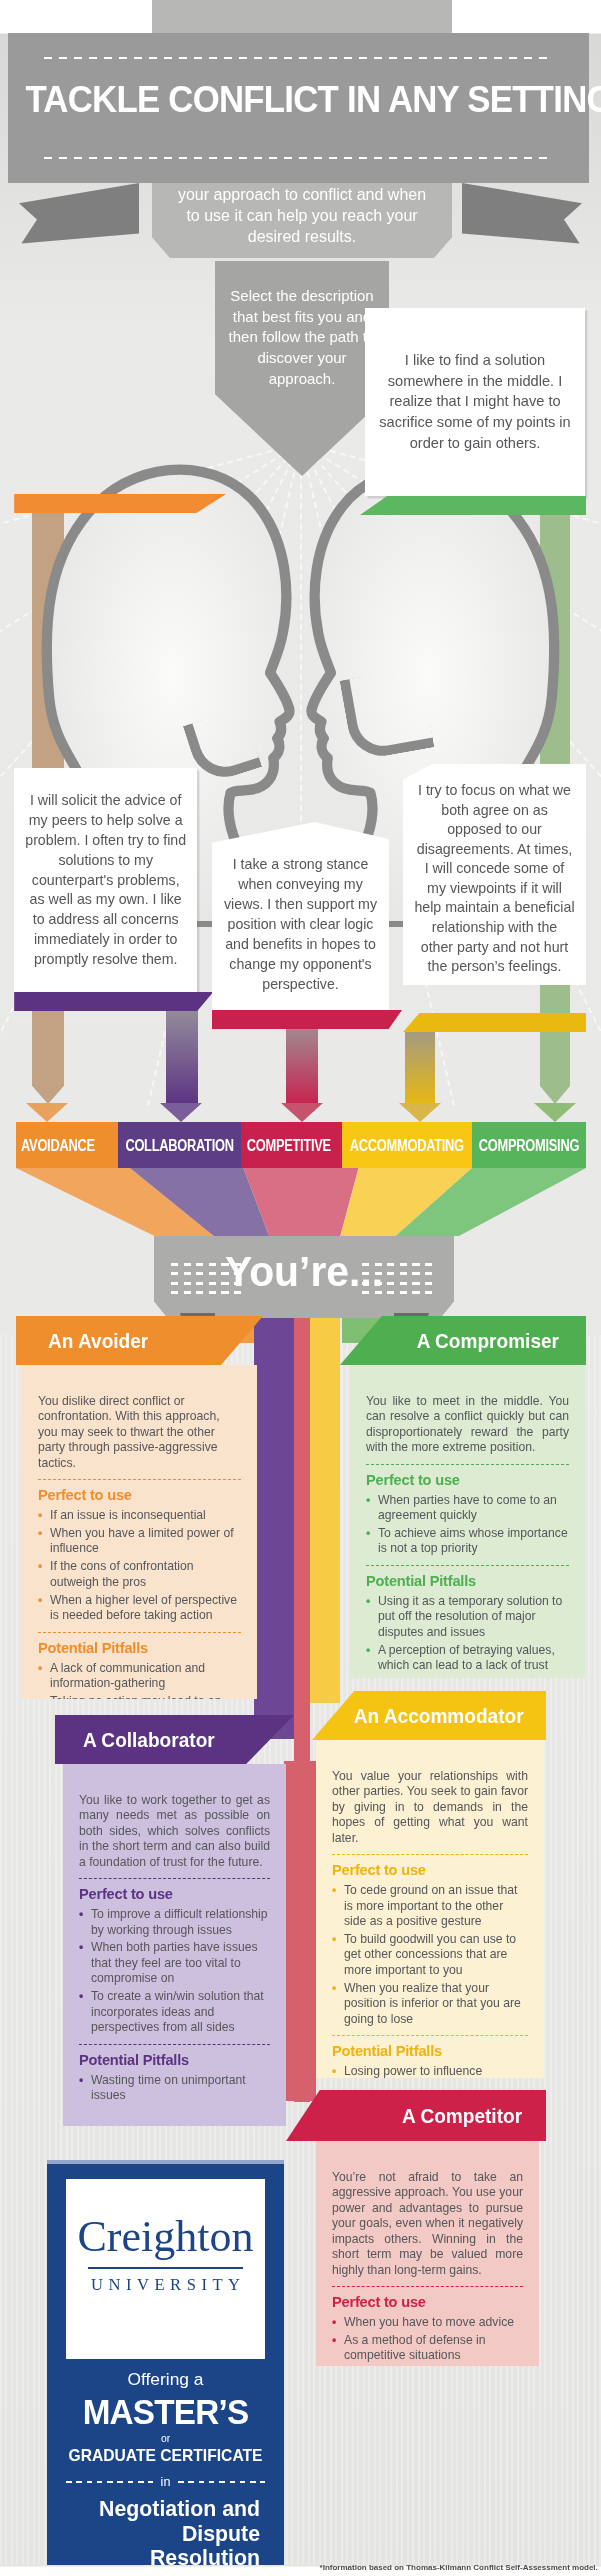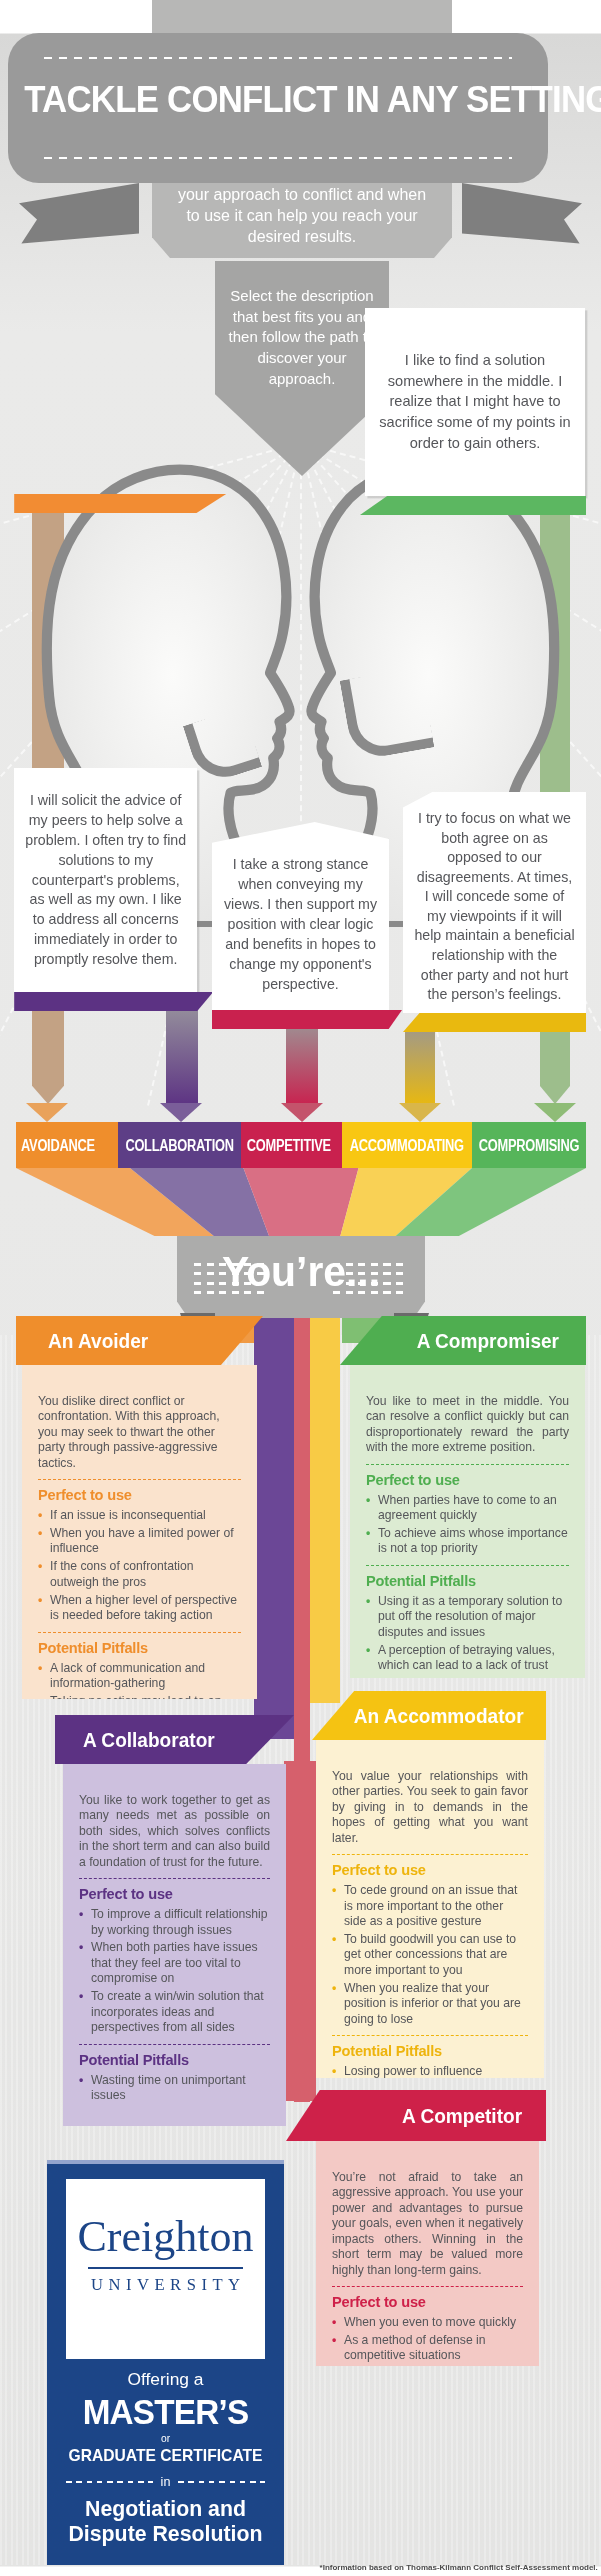--- a/index.html
+++ b/index.html
@@ -11,21 +11,21 @@
   }
   .abs{position:absolute;}
   
   .pinstripes{left:0;top:1335px;width:601px;height:1230px;
     background:repeating-linear-gradient(90deg,rgba(255,255,255,.5) 0 1.6px,transparent 1.6px 5.5px);opacity:.55;}
   .ray{width:0;height:680px;border-left:2.4px dashed rgba(255,255,255,.65);left:300px;top:443px;transform-origin:top center;}
   
   .center-tab{left:152px;top:0;width:300px;height:258px;background:#b7b7b6;
     clip-path:polygon(0 0,100% 0,100% 92%,94% 100%,6% 100%,0 92%);}
   .intro-text{left:0;right:0;bottom:11px;padding:0 17.4px;color:#fff;font-size:16px;line-height:1.32;text-align:center;}
-  .banner{left:8px;top:33px;width:540px;height:150px;background:#9a9a9a;border-radius:31px;}
+  .banner{left:8px;top:33px;width:581px;height:150px;background:#9a9a9a;}
   .banner-dash{left:36px;right:36px;height:2.4px;background:repeating-linear-gradient(90deg,#fff 0 8px,transparent 8px 15px);}
   .banner-title{left:0;right:0;top:46px;text-align:center;color:#fff;font-size:37px;font-weight:700;
     letter-spacing:-0.8px;transform:scaleX(.94);white-space:nowrap;}
   .tail{top:183px;width:120px;height:63px;background:#7f7f7f;}
   .tail.left{left:19px;clip-path:polygon(100% 0,0 32%,15% 58%,2% 96%,100% 80%);}
   .tail.right{right:19px;clip-path:polygon(0 0,100% 32%,85% 58%,98% 96%,0 80%);}
   .pentagon{left:215px;top:261px;width:174px;height:215px;background:#a5a5a4;
     clip-path:polygon(0 0,100% 0,100% 62%,50% 100%,0 62%);}
   .pentagon-text{left:0;right:0;top:25px;padding:0 9.5px;color:#fff;font-size:15px;line-height:1.38;text-align:center;}
   
@@ -36,22 +36,22 @@
   .stripe-pt{clip-path:polygon(0 0,100% 0,100% 97%,50% 100%,0 97%);}
   .arrowhead{width:0;height:0;border-left:21.3px solid transparent;border-right:21.3px solid transparent;}
   
   .approach-bar{left:16px;top:1122px;width:570px;height:46px;display:flex;}
   .approach-seg{flex:1;display:flex;align-items:center;}
   .approach-seg span{color:#fff;font-weight:700;font-size:14.6px;letter-spacing:-0.3px;white-space:nowrap;
     transform:scale(.88,1.12);}
   .funnel{left:16px;top:1168px;width:570px;height:68px;}
   .funnel div{position:absolute;inset:0;}
   
-  .youre{left:154px;top:1236px;width:248px;height:82px;background:#acacab;
-    clip-path:polygon(0 0,100% 0,100% 80%,95.5% 100%,4.5% 100%,0 80%);margin-left:23px;}
+  .youre{left:154px;top:1236px;width:300px;height:82px;background:#acacab;
+    clip-path:polygon(0 0,100% 0,100% 80%,95.5% 100%,4.5% 100%,0 80%);}
   .youre-label{left:0;right:0;top:11px;text-align:center;color:#fff;font-size:43px;font-weight:700;transform:scaleX(.95);}
   .dashcol{top:20.5px;width:75px;}
   .dashcol .dr{height:3.2px;margin:6.3px 0;background:repeating-linear-gradient(90deg,#fff 0 7.1px,transparent 7.1px 12.6px);}
   .dark-tab{top:1313px;width:35px;height:33px;background:#6a6a6a;}
   
   .vstripe{top:1296px;}
   
   .card-header{color:#fff;display:flex;align-items:center;}
   .card-header span{font-size:20.5px;font-weight:700;transform:scaleX(.93);transform-origin:left center;white-space:nowrap;}
   .card-header.rt span{transform-origin:right center;}
@@ -77,21 +77,21 @@
   .cu-rule{width:155px;height:2.4px;background:#1c4587;margin:4.7px auto 6.3px;}
   .cu-sub{font-family:"Liberation Serif","DejaVu Serif",serif;color:#1c4587;font-size:16.6px;letter-spacing:5.5px;margin-left:5.5px;}
   .cu-promo{left:47px;top:2369px;width:237px;text-align:center;color:#fff;}
   .cu-offering{font-size:17.4px;}
   .cu-degree{font-size:35px;font-weight:700;letter-spacing:-0.8px;margin-top:1.6px;transform:scaleX(.95);}
   .cu-or{font-size:10.3px;margin-top:1.6px;}
   .cu-cert{font-size:17px;font-weight:700;margin-top:1.6px;transform:scaleX(.92);white-space:nowrap;}
   .cu-inrow{display:flex;align-items:center;justify-content:center;gap:8px;margin:9.5px 19px 8px;}
   .cu-inrow .d{flex:1;height:2.4px;background:repeating-linear-gradient(90deg,#fff 0 5.5px,transparent 5.5px 10.3px);}
   .cu-inrow span{font-size:12.6px;}
-  .cu-program{font-size:21.3px;font-weight:700;line-height:1.15;padding:0 12px;}
+  .cu-program{font-size:21.3px;font-weight:700;line-height:1.15;padding:0 24px;text-align:right;}
   .footnote{right:3.2px;top:2563px;width:316px;text-align:right;font-size:8px;font-weight:700;color:#4a4a4a;}
 </style>
 </head>
 <body>
 
 <div id="canvas">
 
   <div class="abs pinstripes"></div>
   <div class="abs ray" style="transform:rotate(-75deg)"></div>
   <div class="abs ray" style="transform:rotate(-58deg)"></div>
@@ -174,21 +174,21 @@
   <div class="abs bubble" style="left:14.2px;top:768px;width:183px;height:224px;font-size:14.2px;line-height:1.4">
     <div class="btext">I will solicit the advice of my peers to help solve a problem. I often try to find solutions to my counterpart's problems, as well as my own. I like to address all concerns immediately in order to promptly resolve them.</div>
   </div>
   <div class="abs bar" style="left:14.2px;top:992px;width:199px;background:#5c3283;clip-path:polygon(0 0,100% 0,92% 100%,0 100%)"></div>
 
   <div class="abs bubble" style="left:212px;top:822px;width:177px;height:188px;font-size:14.2px;line-height:1.4;clip-path:polygon(0 11%,58% 0,100% 9%,100% 100%,0 100%)">
     <div class="btext" style="top:55%">I take a strong stance when conveying my views. I then support my position with clear logic and benefits in hopes to change my opponent's perspective.</div>
   </div>
   <div class="abs bar" style="left:212px;top:1010px;width:190px;background:#c9214e;clip-path:polygon(0 0,100% 0,93% 100%,0 100%)"></div>
 
-  <div class="abs bubble" style="left:403px;top:792px;width:183px;height:221px;font-size:14.2px;line-height:1.38;clip-path:polygon(0 7%,16% 0,100% 0,100% 100%,0 100%)">
+  <div class="abs bubble" style="left:403px;top:764px;width:183px;height:221px;font-size:14.2px;line-height:1.38;clip-path:polygon(0 7%,16% 0,100% 0,100% 100%,0 100%)">
     <div class="btext" style="top:52%">I try to focus on what we both agree on as opposed to our disagreements. At times, I will concede some of my viewpoints if it will help maintain a beneficial relationship with the other party and not hurt the person’s feelings.</div>
   </div>
   <div class="abs bar" style="left:403px;top:1013px;width:183px;background:#e9b90f;clip-path:polygon(9% 0,100% 0,100% 100%,0 100%)"></div>
 
   <div class="abs approach-bar">
     <div class="approach-seg" style="background:#ef8e2c">
         <span>AVOIDANCE</span>
       </div>
     <div class="approach-seg" style="background:#5d3e86">
         <span>COLLABORATION</span>
@@ -316,21 +316,21 @@
   </div>
 
   <div class="abs card-header rt" style="left:286px;top:2090px;width:260px;height:51px;background:#ce2149;clip-path:polygon(13% 0,100% 0,100% 100%,0 100%);justify-content:flex-end;padding-right:24px">
     <span>A Competitor</span>
   </div>
   <div class="abs card-body c-cm" style="left:316px;top:2141px;width:223px;height:225px;background:#f3c9c5">
     <p>You’re not afraid to take an aggressive approach. You use your power and advantages to pursue your goals, even when it negatively impacts others. Winning in the short term may be valued more highly than long-term gains.</p>
     <div class="divider"></div>
     <div class="sect">Perfect to use</div>
     <ul class="blist">
-        <li>When you even to move quickly</li>
+        <li>When you have to move advice</li>
         <li>As a method of defense in competitive situations</li>
         <li>When the best interests of your organization are at stake</li>
       </ul>
     <div class="divider"></div>
     <div class="sect">Potential Pitfalls</div>
     <ul class="blist">
         <li>A lack of give-and-take</li>
       </ul>
   </div>
 

